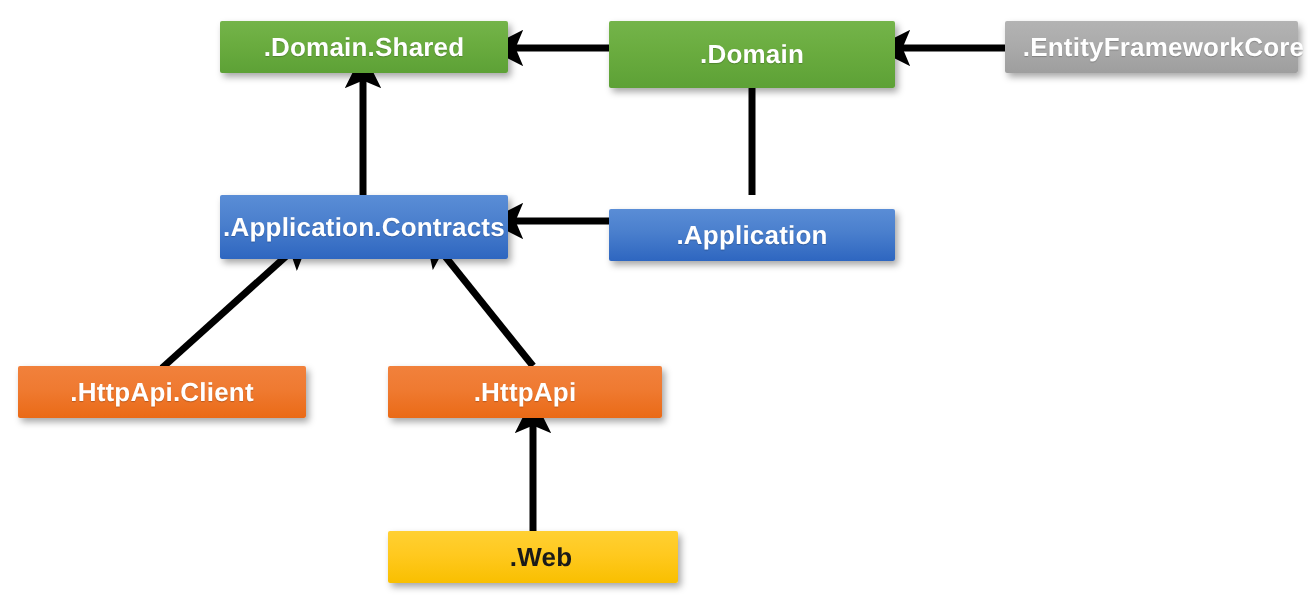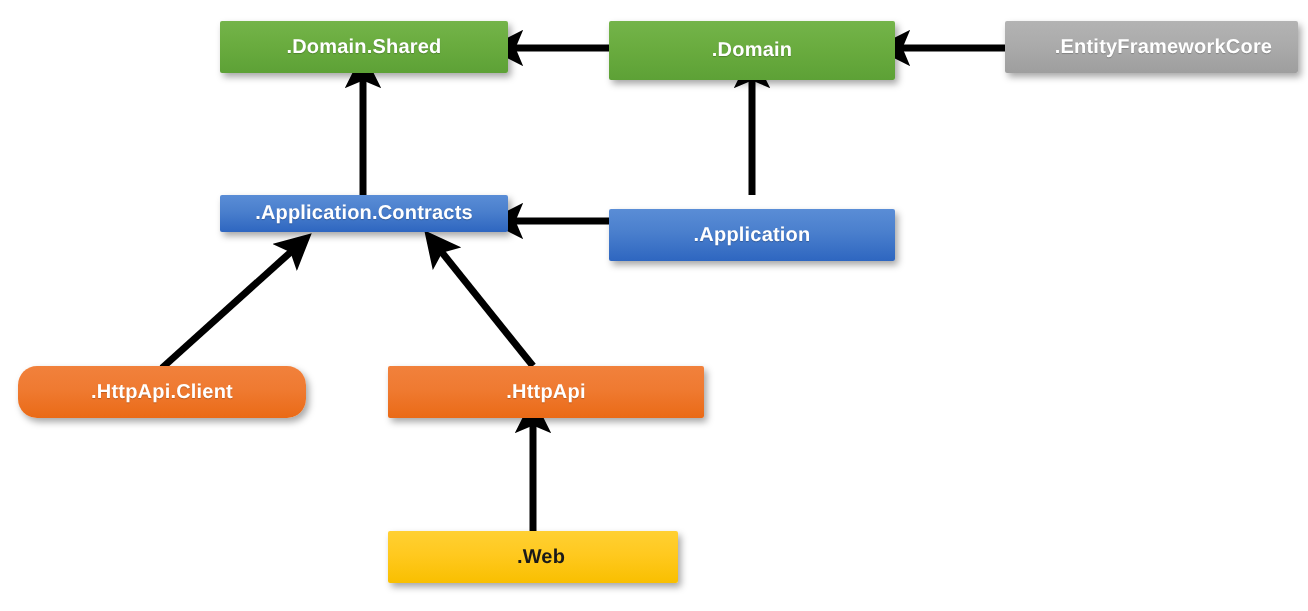--- a/index.html
+++ b/index.html
@@ -25,21 +25,21 @@
     height: 611px;
     pointer-events: none;
   }
   .node {
     position: absolute;
     display: flex;
     align-items: center;
     justify-content: center;
     box-sizing: border-box;
     font-weight: bold;
-    font-size: 20px;
+    font-size: 26px;
     letter-spacing: 0.2px;
     border-radius: 2px;
     box-shadow: 3px 4px 7px rgba(0,0,0,0.35);
     text-rendering: geometricPrecision;
     z-index: 2;
   }
   .node-green {
     background: linear-gradient(to bottom, #74b44a 0%, #6aac3f 45%, #5da136 100%);
     color: #ffffff;
     text-shadow: 0 1px 1px rgba(0,0,0,0.22);
@@ -87,36 +87,36 @@
         <line x1="162" y1="368" x2="293" y2="250" marker-end="url(#arrowhead)"></line>
         <line x1="533" y1="366" x2="440" y2="250" marker-end="url(#arrowhead)"></line>
         <line x1="533" y1="531" x2="533" y2="422" marker-end="url(#arrowhead)"></line>
       </g>
   </svg>
 
   <div id="node-layer">
       <div class="node node-green" style="left: 220px; top: 21px; width: 288px; height: 52px;">
         <span>.Domain.Shared</span>
       </div>
-      <div class="node node-green" style="left: 609px; top: 21px; width: 286px; height: 59px;">
+      <div class="node node-green" style="left: 609px; top: 21px; width: 286px; height: 67px;">
         <span>.Domain</span>
       </div>
       <div class="node node-gray" style="left: 1005px; top: 21px; width: 293px; height: 52px;">
         <span>.EntityFrameworkCore</span>
       </div>
-      <div class="node node-blue" style="left: 220px; top: 195px; width: 288px; height: 37px;">
+      <div class="node node-blue" style="left: 220px; top: 195px; width: 288px; height: 64px;">
         <span>.Application.Contracts</span>
       </div>
       <div class="node node-blue" style="left: 609px; top: 209px; width: 286px; height: 52px;">
         <span>.Application</span>
       </div>
-      <div class="node node-orange" style="left: 18px; top: 366px; width: 288px; height: 52px; border-radius: 19px;">
+      <div class="node node-orange" style="left: 18px; top: 366px; width: 288px; height: 52px;">
         <span>.HttpApi.Client</span>
       </div>
-      <div class="node node-orange" style="left: 388px; top: 366px; width: 316px; height: 52px;">
+      <div class="node node-orange" style="left: 388px; top: 366px; width: 274px; height: 52px;">
         <span>.HttpApi</span>
       </div>
       <div class="node node-yellow" style="left: 388px; top: 531px; width: 290px; height: 52px;">
         <span>.Web</span>
       </div>
     </div>
 
 </div>
 
 </body></html>

